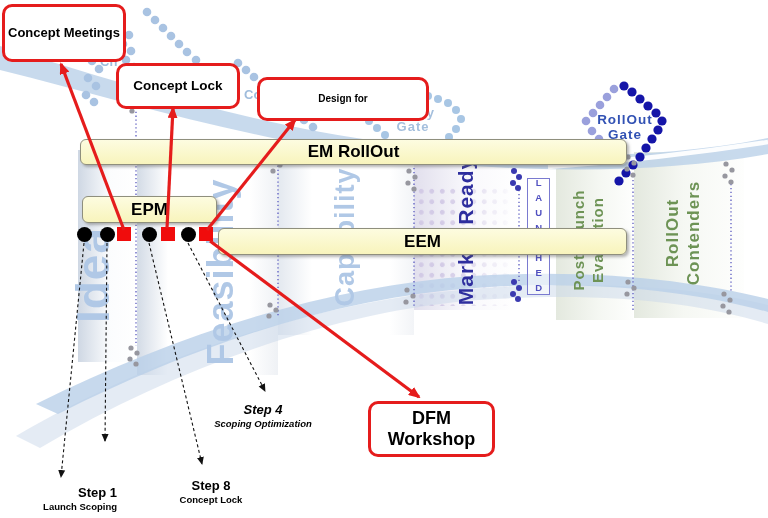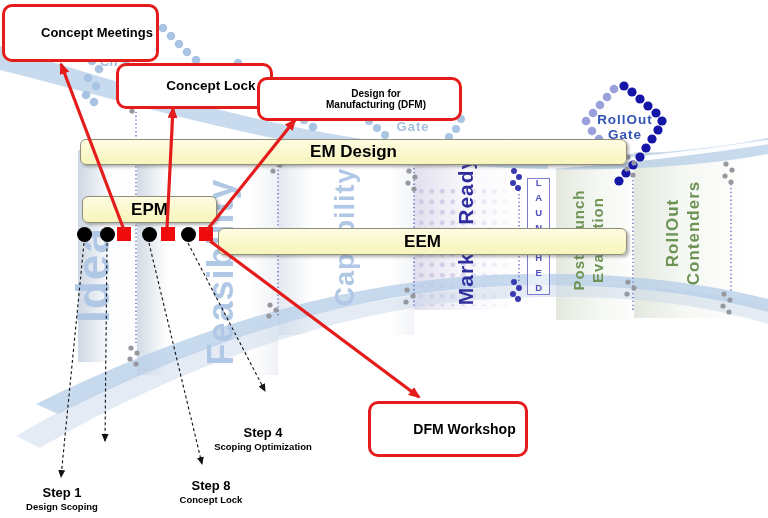--- a/index.html
+++ b/index.html
@@ -54,25 +54,25 @@
     font-weight:bold;font-size:17px;color:#000;}
   .bar-em{left:80px;top:139px;width:545px;height:24px;}
   .bar-epm{left:82px;top:196px;width:133px;height:25px;}
   .bar-eem{left:218px;top:228px;width:407px;height:25px;}
   
   .mdot{position:absolute;width:15px;height:15px;border-radius:50%;background:#000;top:227px;}
   .msq{position:absolute;width:14px;height:14px;background:#f00c0c;top:227px;}
   
   .callout{position:absolute;background:#fff;border:3px solid #e51c1c;border-radius:10px;
     display:flex;flex-direction:column;align-items:center;justify-content:center;
-    text-align:center;font-weight:bold;color:#000;line-height:1.15;padding-left:33px;}
+    text-align:center;font-weight:bold;color:#000;line-height:1.15;}
   .co-meetings{left:2px;top:4px;width:118px;height:52px;font-size:13px;white-space:nowrap;}
   .co-lock{left:116px;top:63px;width:118px;height:40px;font-size:13.5px;}
   .co-dfm{left:257px;top:77px;width:166px;height:38px;font-size:10px;}
-  .co-workshop{left:368px;top:401px;width:121px;height:50px;font-size:14px;}
+  .co-workshop{left:368px;top:401px;width:121px;height:50px;font-size:18px;}
   
   .step{position:absolute;text-align:center;width:110px;color:#000;}
   .step-title{font-size:13px;font-weight:bold;line-height:1.1;}
   .step-sub{font-size:9.5px;font-weight:bold;line-height:1.5;}
   svg.layer{position:absolute;left:0;top:0;}
 </style>
 </head>
 <body>
 
 <div id="stage">
@@ -248,21 +248,21 @@
   <span class="vlabel lab-green15" style="left:578px;top:240px;">Post Launch</span>
   <span class="vlabel lab-green15" style="left:597px;top:240px;">Evaluation</span>
   <span class="vlabel lab-green17" style="left:673px;top:233px;">RollOut</span>
   <span class="vlabel lab-green17" style="left:694px;top:233px;">Contenders</span>
 
   <div class="launched-box">
     <span class="launched-text">LAUNCHED</span>
   </div>
 
   <div class="bar bar-em">
-    <span>EM Design</span>
+    <span>EM RollOut</span>
   </div>
   <div class="bar bar-eem">
     <span>EEM</span>
   </div>
   <div class="bar bar-epm">
     <span>EPM</span>
   </div>
 
   <div class="mdot" style="left:77px;"></div>
   <div class="mdot" style="left:100px;"></div>
@@ -296,32 +296,31 @@
   </svg>
 
   <div class="callout co-meetings">
     <span>Concept Meetings</span>
   </div>
   <div class="callout co-lock">
     <span>Concept Lock</span>
   </div>
   <div class="callout co-dfm">
     <span>Design for</span>
-    <span>Manufacturing (DFM)</span>
   </div>
   <div class="callout co-workshop">
     <span>DFM Workshop</span>
   </div>
 
-  <div class="step" style="left:7px;top:486px;">
+  <div class="step" style="left:7px;top:486px;text-align:right;">
     <div class="step-title">Step 1</div>
-    <div class="step-sub">Design Scoping</div>
+    <div class="step-sub">Launch Scoping</div>
   </div>
   <div class="step" style="left:156px;top:479px;">
     <div class="step-title">Step 8</div>
     <div class="step-sub">Concept Lock</div>
   </div>
-  <div class="step" style="left:208px;top:426px;">
+  <div class="step" style="left:208px;top:403px;font-style:italic;">
     <div class="step-title">Step 4</div>
     <div class="step-sub">Scoping Optimization</div>
   </div>
 
 </div>
 
 </body></html>

